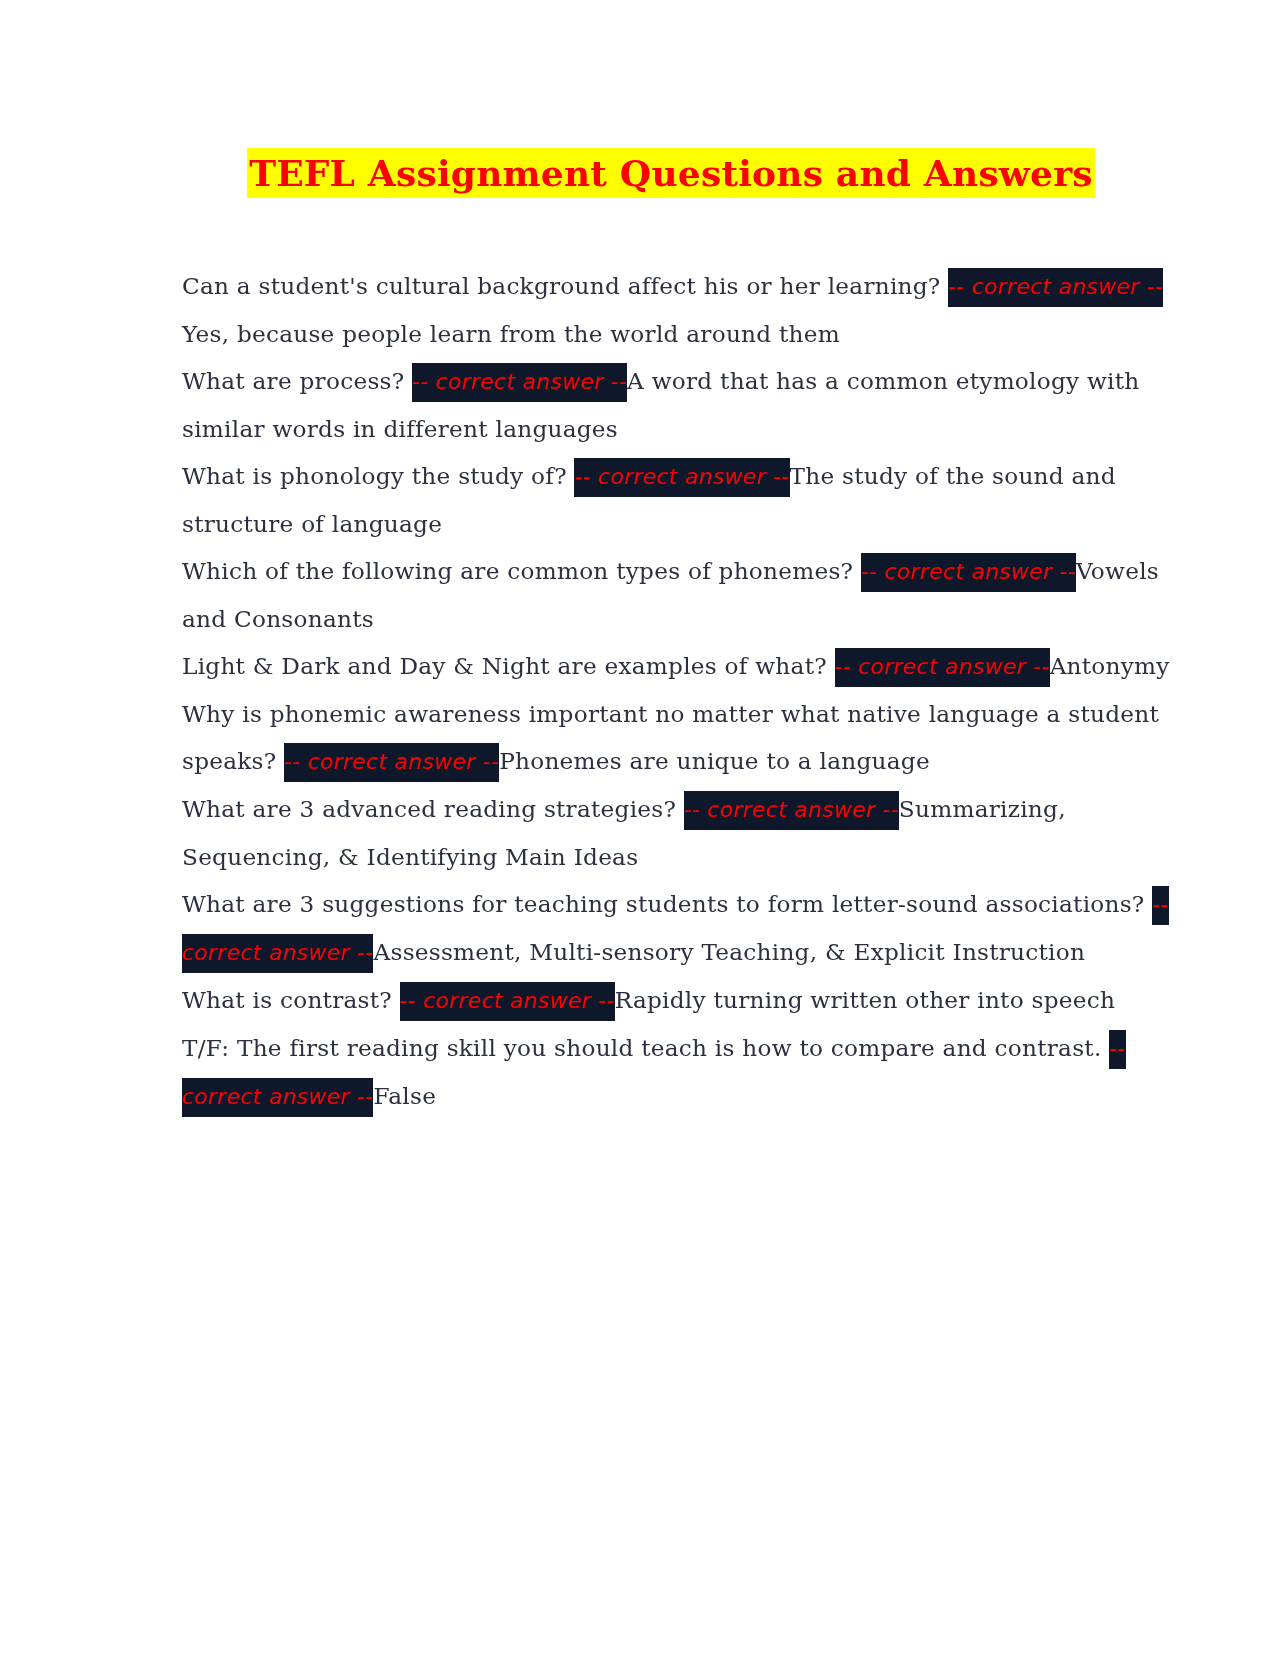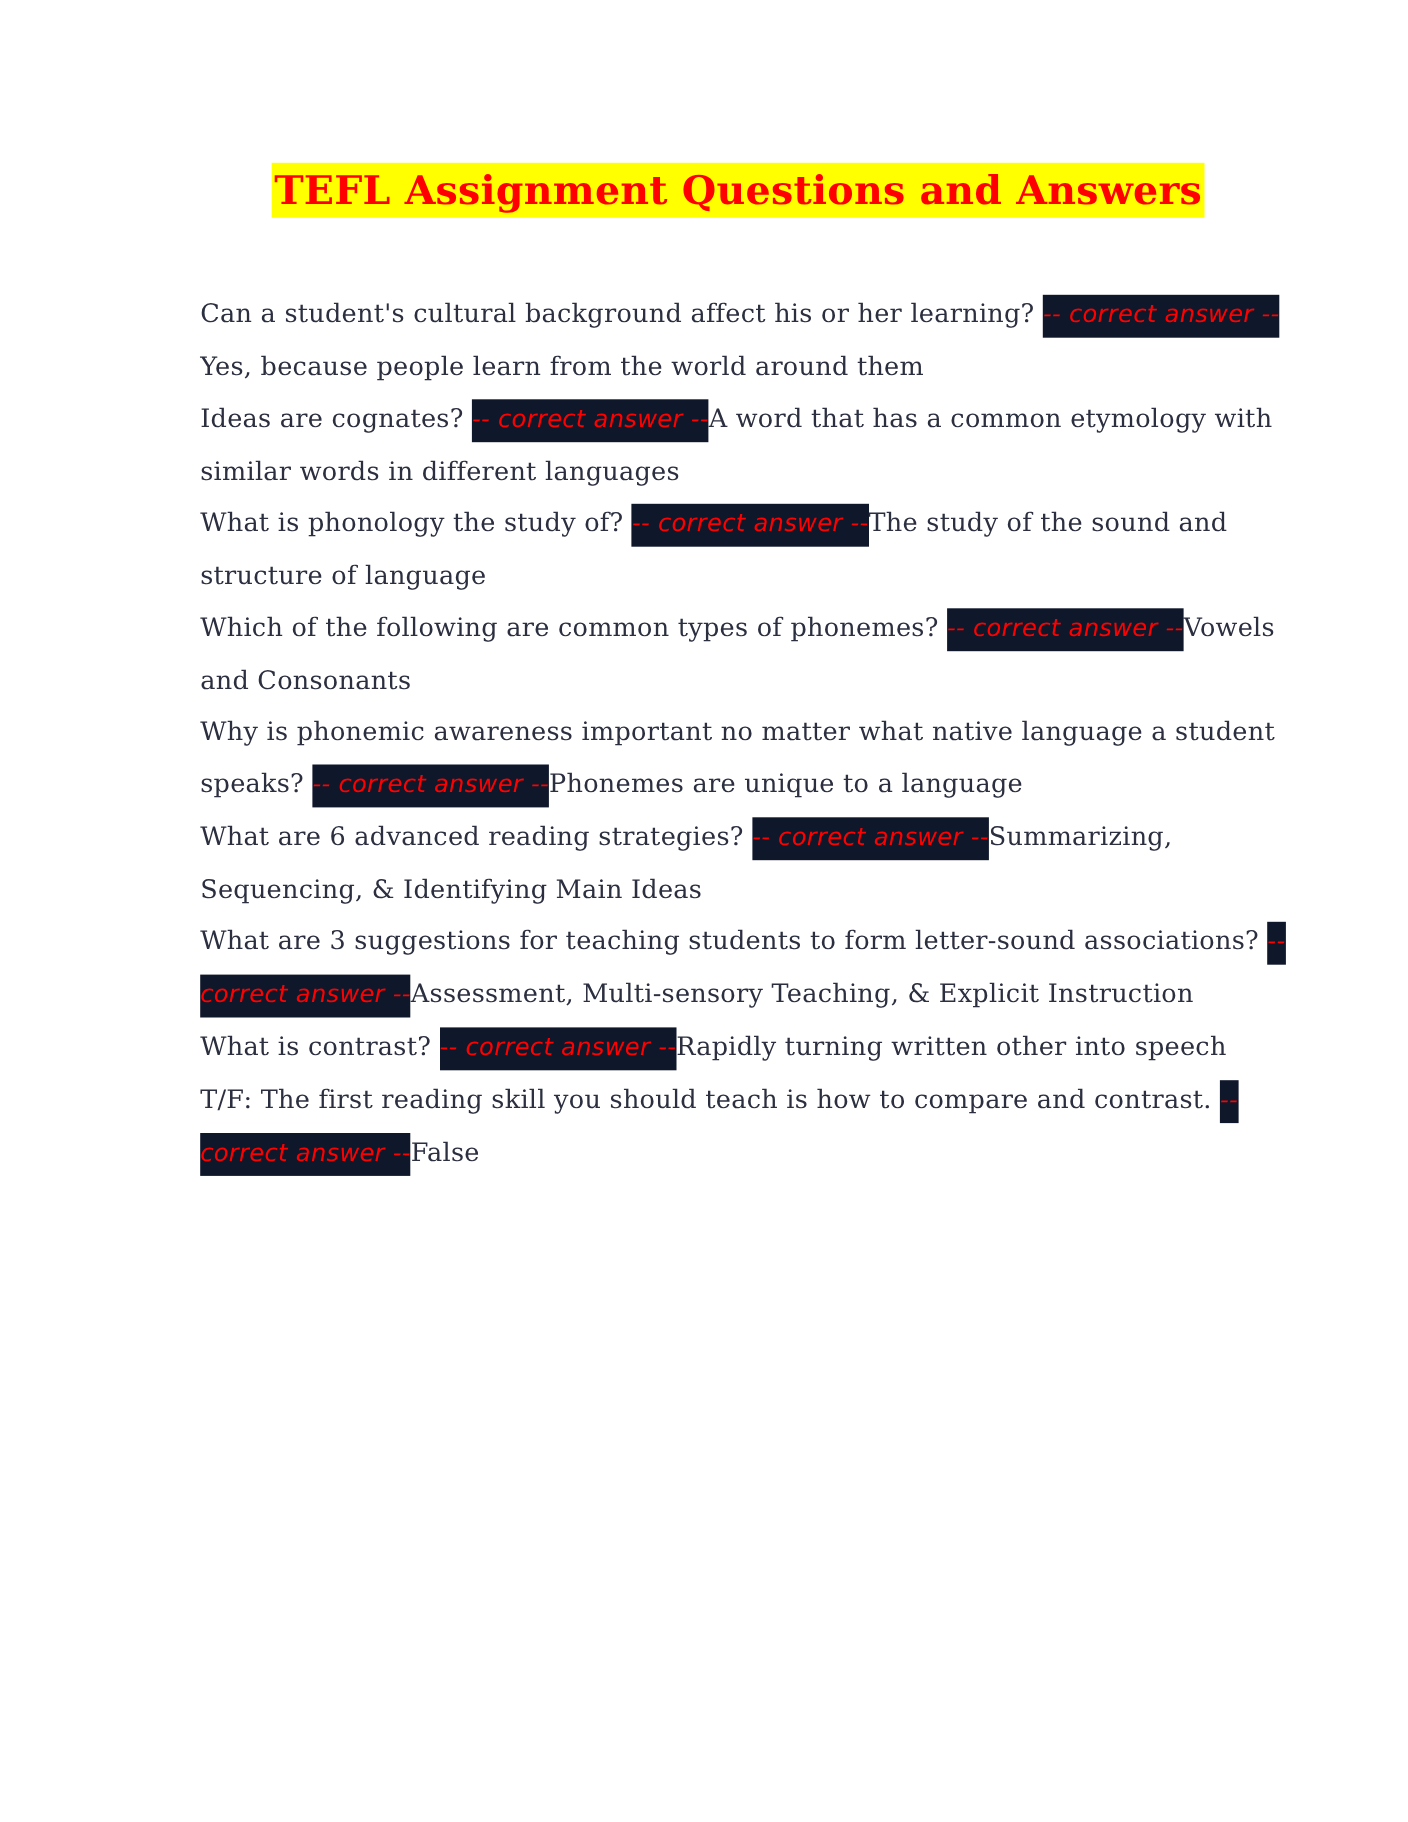--- a/index.html
+++ b/index.html
@@ -65,22 +65,23 @@
 </head>
 <body>
 
 <div class="page">
   <div class="title-wrap">
     <span class="title">TEFL Assignment Questions and Answers</span>
   </div>
 
   <div class="body-text">
     <p class="qa"><span>Can a student's cultural background affect his or her learning? </span><span class="marker">-- correct answer --</span><span>Yes, because people learn from the world around them</span></p>
-    <p class="qa"><span>Ideas are cognates? </span><span class="marker">-- correct answer --</span><span>A word that has a common etymology with similar words in different languages</span></p>
+    <p class="qa"><span>What are process? </span><span class="marker">-- correct answer --</span><span>A word that has a common etymology with similar words in different languages</span></p>
     <p class="qa"><span>What is phonology the study of? </span><span class="marker">-- correct answer --</span><span>The study of the sound and structure of language</span></p>
     <p class="qa"><span>Which of the following are common types of phonemes? </span><span class="marker">-- correct answer --</span><span>Vowels and Consonants</span></p>
+    <p class="qa"><span>Light &amp; Dark and Day &amp; Night are examples of what? </span><span class="marker">-- correct answer --</span><span>Antonymy</span></p>
     <p class="qa"><span>Why is phonemic awareness important no matter what native language a student speaks? </span><span class="marker">-- correct answer --</span><span>Phonemes are unique to a language</span></p>
-    <p class="qa"><span>What are 6 advanced reading strategies? </span><span class="marker">-- correct answer --</span><span>Summarizing, Sequencing, &amp; Identifying Main Ideas</span></p>
+    <p class="qa"><span>What are 3 advanced reading strategies? </span><span class="marker">-- correct answer --</span><span>Summarizing, Sequencing, &amp; Identifying Main Ideas</span></p>
     <p class="qa"><span>What are 3 suggestions for teaching students to form letter-sound associations? </span><span class="marker">-- correct answer --</span><span>Assessment, Multi-sensory Teaching, &amp; Explicit Instruction</span></p>
     <p class="qa"><span>What is contrast? </span><span class="marker">-- correct answer --</span><span>Rapidly turning written other into speech</span></p>
     <p class="qa"><span>T/F: The first reading skill you should teach is how to compare and contrast. </span><span class="marker">-- correct answer --</span><span>False</span></p>
   </div>
 </div>
 
 </body></html>

